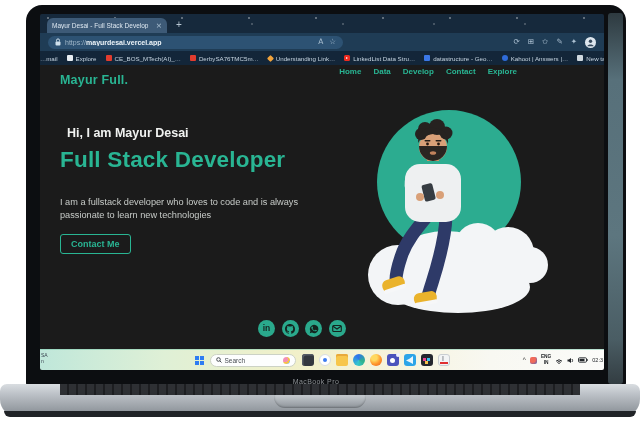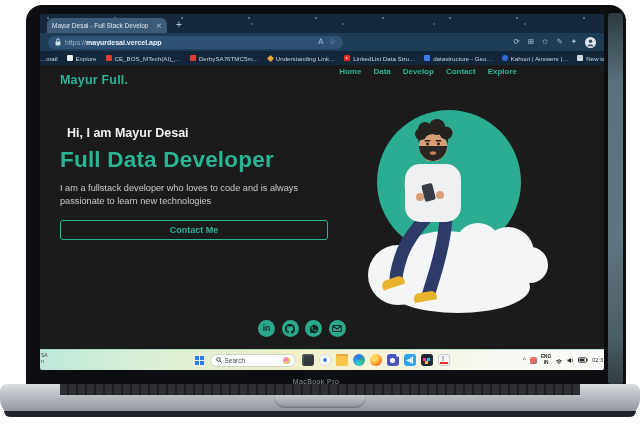--- a/index.html
+++ b/index.html
@@ -71,22 +71,22 @@
 
   
   .site{ position:relative; height:284px; flex:none; background:var(--sitebg); overflow:hidden; }
   .site-header{ position:absolute; left:20px; right:0; top:8px; display:flex; align-items:center; }
   .logo{ color:var(--accent); font-weight:bold; font-size:12.5px; letter-spacing:.2px; }
   .nav{ position:absolute; right:87px; top:2px; display:flex; gap:12px; align-items:center; }
   .nav-item{ color:var(--accent); font-weight:bold; font-size:8px; }
   .hero{ position:absolute; left:20px; top:61px; width:268px; }
   .greeting{ color:#f0f2f0; font-weight:bold; font-size:12.5px;padding-left:7px; }
   .hero-title{ color:var(--accent); font-weight:bold; font-size:22.5px; margin-top:7px; letter-spacing:.2px; }
-  .hero-desc{ color:#c8ccc9; font-size:9.2px; line-height:1.38; margin-top:9px; width:258px; }
-  .hero-buttons{ display:flex; gap:10px; margin-top:13px;flex-direction:column; }
+  .hero-desc{ color:#c8ccc9; font-size:9.2px; line-height:1.38; margin-top:23px; width:258px; }
+  .hero-buttons{ display:flex; gap:10px; margin-top:13px; }
   .btn{ border:1px solid var(--accent); color:var(--accent); background:transparent; border-radius:3px;
         font-size:9px; font-weight:bold; padding:4px 10px; font-family:inherit; }
   .hero-art{ position:absolute; left:318px; top:38px; width:196px; height:212px; }
   .social-row{ position:absolute; left:218px; top:255px; display:flex; gap:6.5px; }
   .social{ width:17px; height:17px; border-radius:50%; background:#2aa98c; display:flex;
         align-items:center; justify-content:center; }
 
   
   .taskbar{ height:21px; flex:none; position:relative; display:flex; align-items:center;
         background:linear-gradient(90deg,#bfe7da 0%,#dff0d6 22%,#f1f0c9 45%,#f6f3dc 62%,#f8f8f2 80%,#fbfbf9 100%);
@@ -218,21 +218,21 @@
       <div class="nav" id="nav">
           <span class="nav-item">Home</span>
           <span class="nav-item">Data</span>
           <span class="nav-item">Develop</span>
           <span class="nav-item">Contact</span>
           <span class="nav-item">Explore</span>
         </div>
 
       <div class="hero">
         <div class="greeting">Hi, I am Mayur Desai</div>
-        <div class="hero-title">Full Data Developer</div>
+        <div class="hero-title">Full Stack Developer</div>
         <div class="hero-desc">I am a fullstack developer who loves to code and is always passionate to learn new technologies</div>
         <div class="hero-buttons" id="hero-buttons">
             <button class="btn">Contact Me</button>
           </div>
       </div>
 
       <svg class="hero-art" viewBox="0 0 196 212">
         <circle cx="91" cy="79" r="72" style="fill:var(--circle)"></circle>
         <g fill="#f3f5f7">
           <circle cx="40" cy="172" r="30"></circle>

